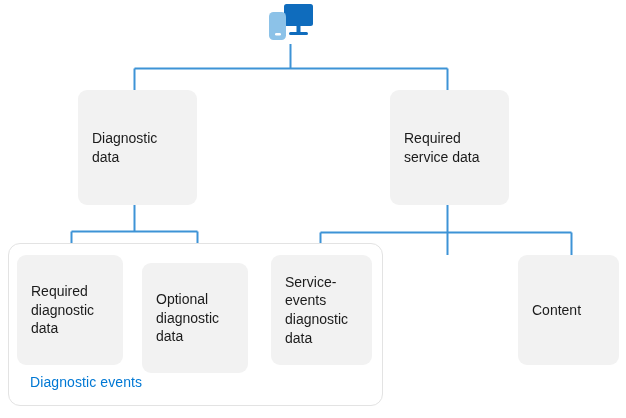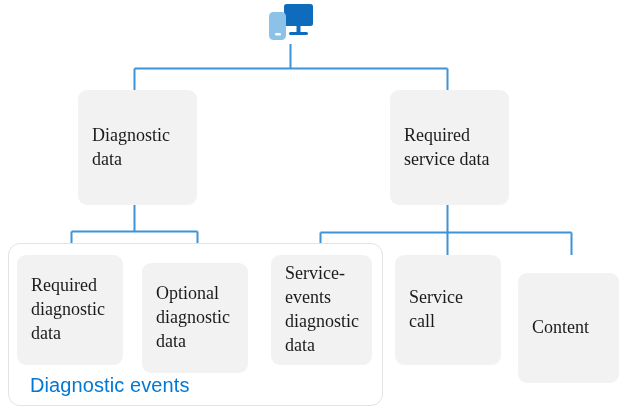--- a/index.html
+++ b/index.html
@@ -49,55 +49,54 @@
     height: 163px;
     border: 1px solid #e3e3e3;
     border-radius: 12px;
     background: #ffffff;
     box-sizing: border-box;
   }
   .group-label {
     position: absolute;
     left: 30px;
     top: 374px;
-    font-size: 20px;
+    font-size: 14px;
     color: #0078d4;
     letter-spacing: 0.1px;
     white-space: nowrap;
   }
 
   
   .node {
     position: absolute;
     background: #f2f2f2;
     border-radius: 9px;
     box-sizing: border-box;
     display: flex;
     align-items: center;
     padding-left: 14px;
     padding-right: 8px;
   }
   .node .node-text {
-    font-size: 18px;
+    font-size: 14px;
     line-height: 1.33;
     color: #1b1b1b;
     white-space: pre-line;
-    font-family: Liberation Serif, serif;
   }
 
   
   .n-diagnostic-data   { left: 78px;  top: 90px;  width: 119px; height: 115px; }
   .n-required-service  { left: 390px; top: 90px;  width: 119px; height: 115px; }
 
   
   .n-required-diag { left: 17px;  top: 255px; width: 106px; height: 110px; }
   .n-optional-diag { left: 142px; top: 263px; width: 106px; height: 110px; }
   .n-service-rel   { left: 271px; top: 255px; width: 101px; height: 110px; }
   .n-service-call  { left: 395px; top: 255px; width: 106px; height: 110px; }
-  .n-content       { left: 518px; top: 273px; width: 101px; height: 110px; }
+  .n-content       { left: 518px; top: 255px; width: 101px; height: 110px; }
 </style>
 </head>
 <body>
 
 <div id="diagram">
 
   <svg id="connectors" viewBox="0 0 626 418">
     <g fill="none" stroke="#3d93d6" stroke-width="2">
 
       <path d="M 290.5 44 L 290.5 68.5"></path>
@@ -154,20 +153,17 @@
     <span class="node-text">Optional
 diagnostic
 data</span>
   </div>
   <div class="node n-service-rel">
     <span class="node-text">Service-
 events
 diagnostic
 data</span>
   </div>
-  <div class="node n-service-call">
-    <span class="node-text">Service call</span>
-  </div>
   <div class="node n-content">
     <span class="node-text">Content</span>
   </div>
 
 </div>
 
 </body></html>

